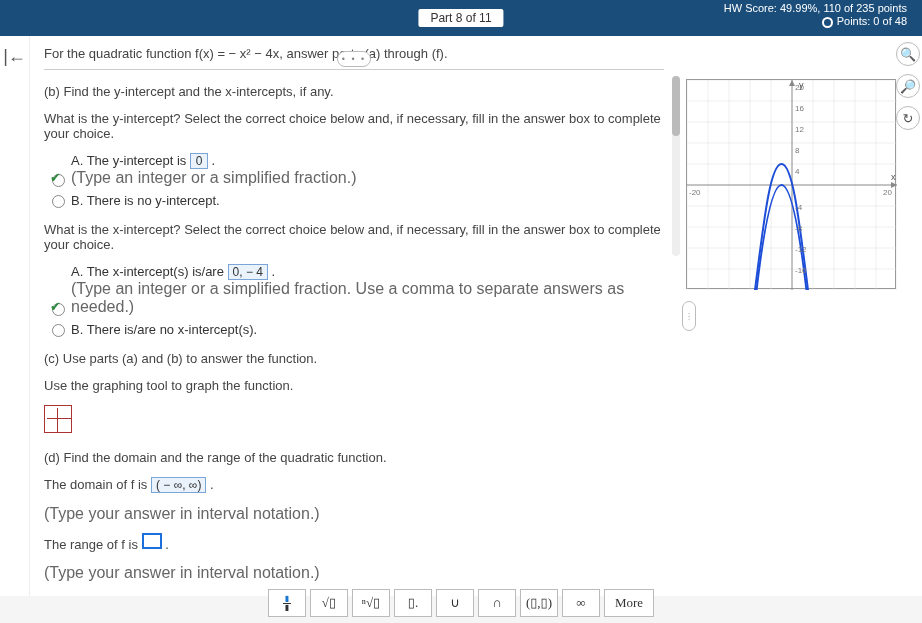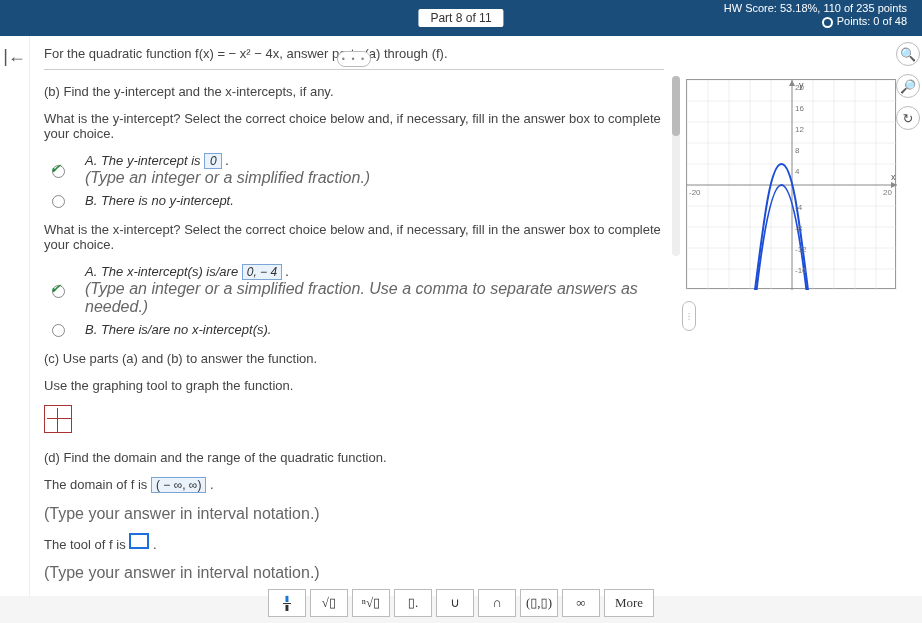--- a/index.html
+++ b/index.html
@@ -9,21 +9,21 @@
   .hdr-right { position:absolute; right:15px; top:2px; font-size:11px; text-align:right; line-height:1.2;}
   .open-circle { display:inline-block; width:11px; height:11px; border:2px solid #fff; border-radius:50%; vertical-align:middle; margin-right:4px;}
   .main { display:flex; height:560px; background:#fff;}
   .back-col { width:30px; display:flex; align-items:flex-start; justify-content:center; padding-top:10px; border-right:1px solid #eee;}
   .back-arrow { font-size:18px; cursor:pointer; color:#555;}
   .content { flex:1; padding:10px 18px 0 14px; overflow-y:auto; position:relative;}
   .question { margin-bottom:8px; color:#444;}
   hr.sep { border:none; border-top:1px solid #ccc; margin:8px 0 14px 0; position:relative;}
   .ellipsis-pill { position:absolute; left:50%; top:-9px; transform:translateX(-50%); background:#fff; border:1px solid #bbb; border-radius:10px; width:34px; height:16px; font-size:9px; display:flex; align-items:center; justify-content:center; color:#888; letter-spacing:2px;}
   .block { margin-bottom:12px; color:#444;}
-  .choice { display:flex; align-items:center; gap:20px; margin:6px 0 2px 8px;font-style:italic;}
+  .choice { display:flex; align-items:flex-end; gap:6px; margin:6px 0 2px 8px;}
   .radio { width:13px; height:13px; border:1px solid #888; border-radius:50%; flex-shrink:0; margin-top:2px; position:relative; cursor:pointer;}
   .radio.checked::after { content:"✔"; position:absolute; left:-3px; top:-5px; font-size:13px; color:#2b8a3e;}
   .choice-body { }
   .ans-box { display:inline-block; min-width:18px; padding:0 4px; border:1px solid #7aa5d6; background:#eaf2fb; color:#333; text-align:center; font-size:12px;}
   .ans-box.empty { min-width:20px; height:16px; background:#fff; border:2px solid #1d6fdc;}
   .hint { font-size:16px; color:#666;}
   .grapher-icon { width:28px; height:28px; border:1px solid #a33; display:inline-block; cursor:pointer; position:relative; background:linear-gradient(#fff,#fff);}
   .grapher-icon::before, .grapher-icon::after{content:"";position:absolute;background:#a33;}
   .grapher-icon::before{left:12px;top:2px;width:1px;height:24px;}
   .grapher-icon::after{left:2px;top:12px;width:24px;height:1px;}
@@ -45,21 +45,21 @@
   .content::-webkit-scrollbar-thumb { background:#ccc;}
   .scrollbar-visual { position:absolute; right:2px; top:40px; width:8px; height:180px; background:#eee; border-radius:4px;}
   .scrollbar-visual::before { content:""; position:absolute; left:0; top:0; width:8px; height:60px; background:#bbb; border-radius:4px;}
 </style>
 </head>
 <body>
 
 <div class="header">
   <div class="part-chip">Part 8 of 11</div>
   <div class="hdr-right">
-    <div>HW Score: 53.18%, 110 of 235 points</div>
+    <div>HW Score: 49.99%, 110 of 235 points</div>
     <div><span class="open-circle"></span><span>Points: 0 of 48</span></div>
   </div>
 </div>
 
 <div class="main">
   <div class="back-col">
     <div class="back-arrow">|←</div>
   </div>
 
   <div class="content">
@@ -108,21 +108,21 @@
 
     <div class="block" style="margin-top:14px;">(d) Find the domain and the range of the quadratic function.</div>
     <div class="block">
       <span>The domain of f is </span>
       <span class="ans-box">( − ∞, ∞)</span>
       <span>.</span>
     </div>
     <div class="hint">(Type your answer in interval notation.)</div>
 
     <div class="block" style="margin-top:10px;">
-      <span>The tool of f is </span>
+      <span>The range of f is </span>
       <span class="ans-box empty"></span>
       <span>.</span>
     </div>
     <div class="hint">(Type your answer in interval notation.)</div>
 
     <div class="scrollbar-visual"></div>
   </div>
 
   <div class="right-col">
     <div class="drag-handle">⋮</div>

